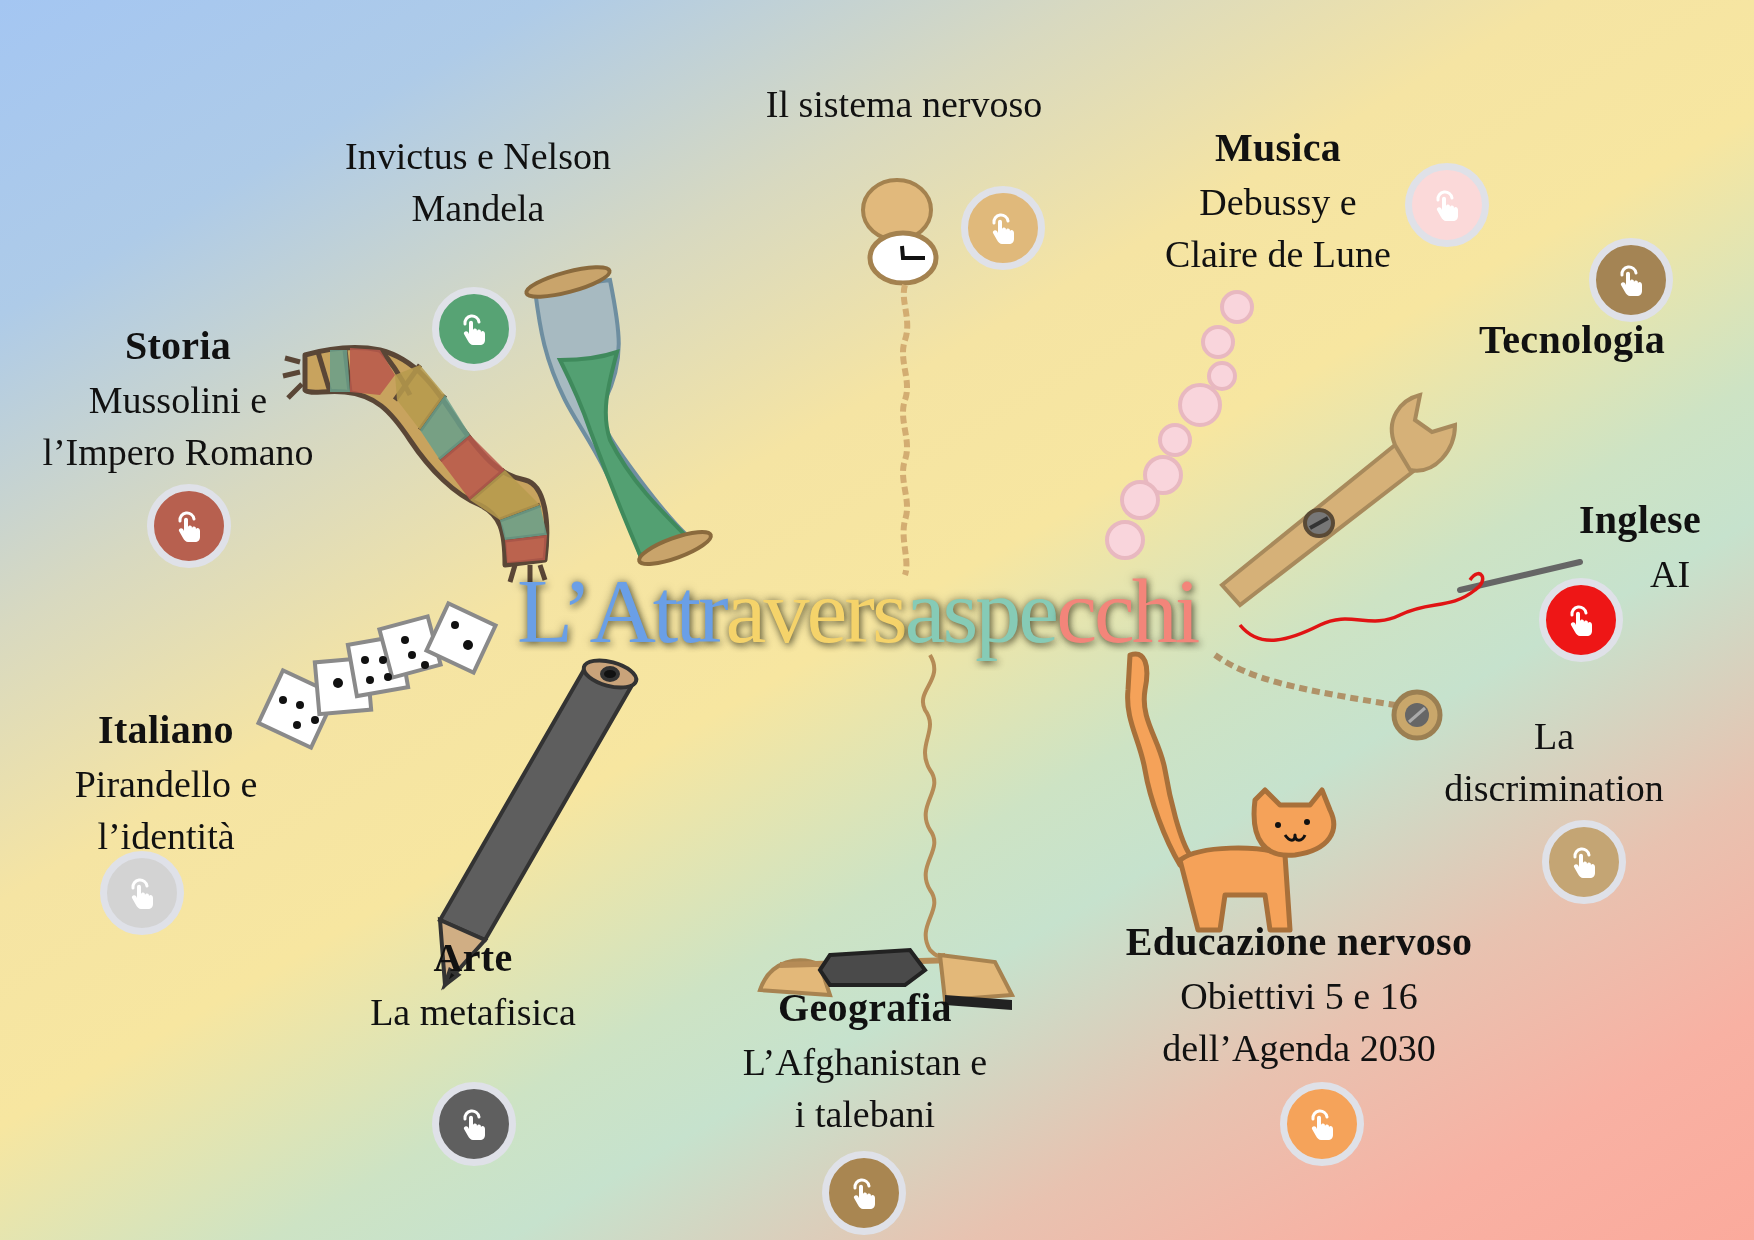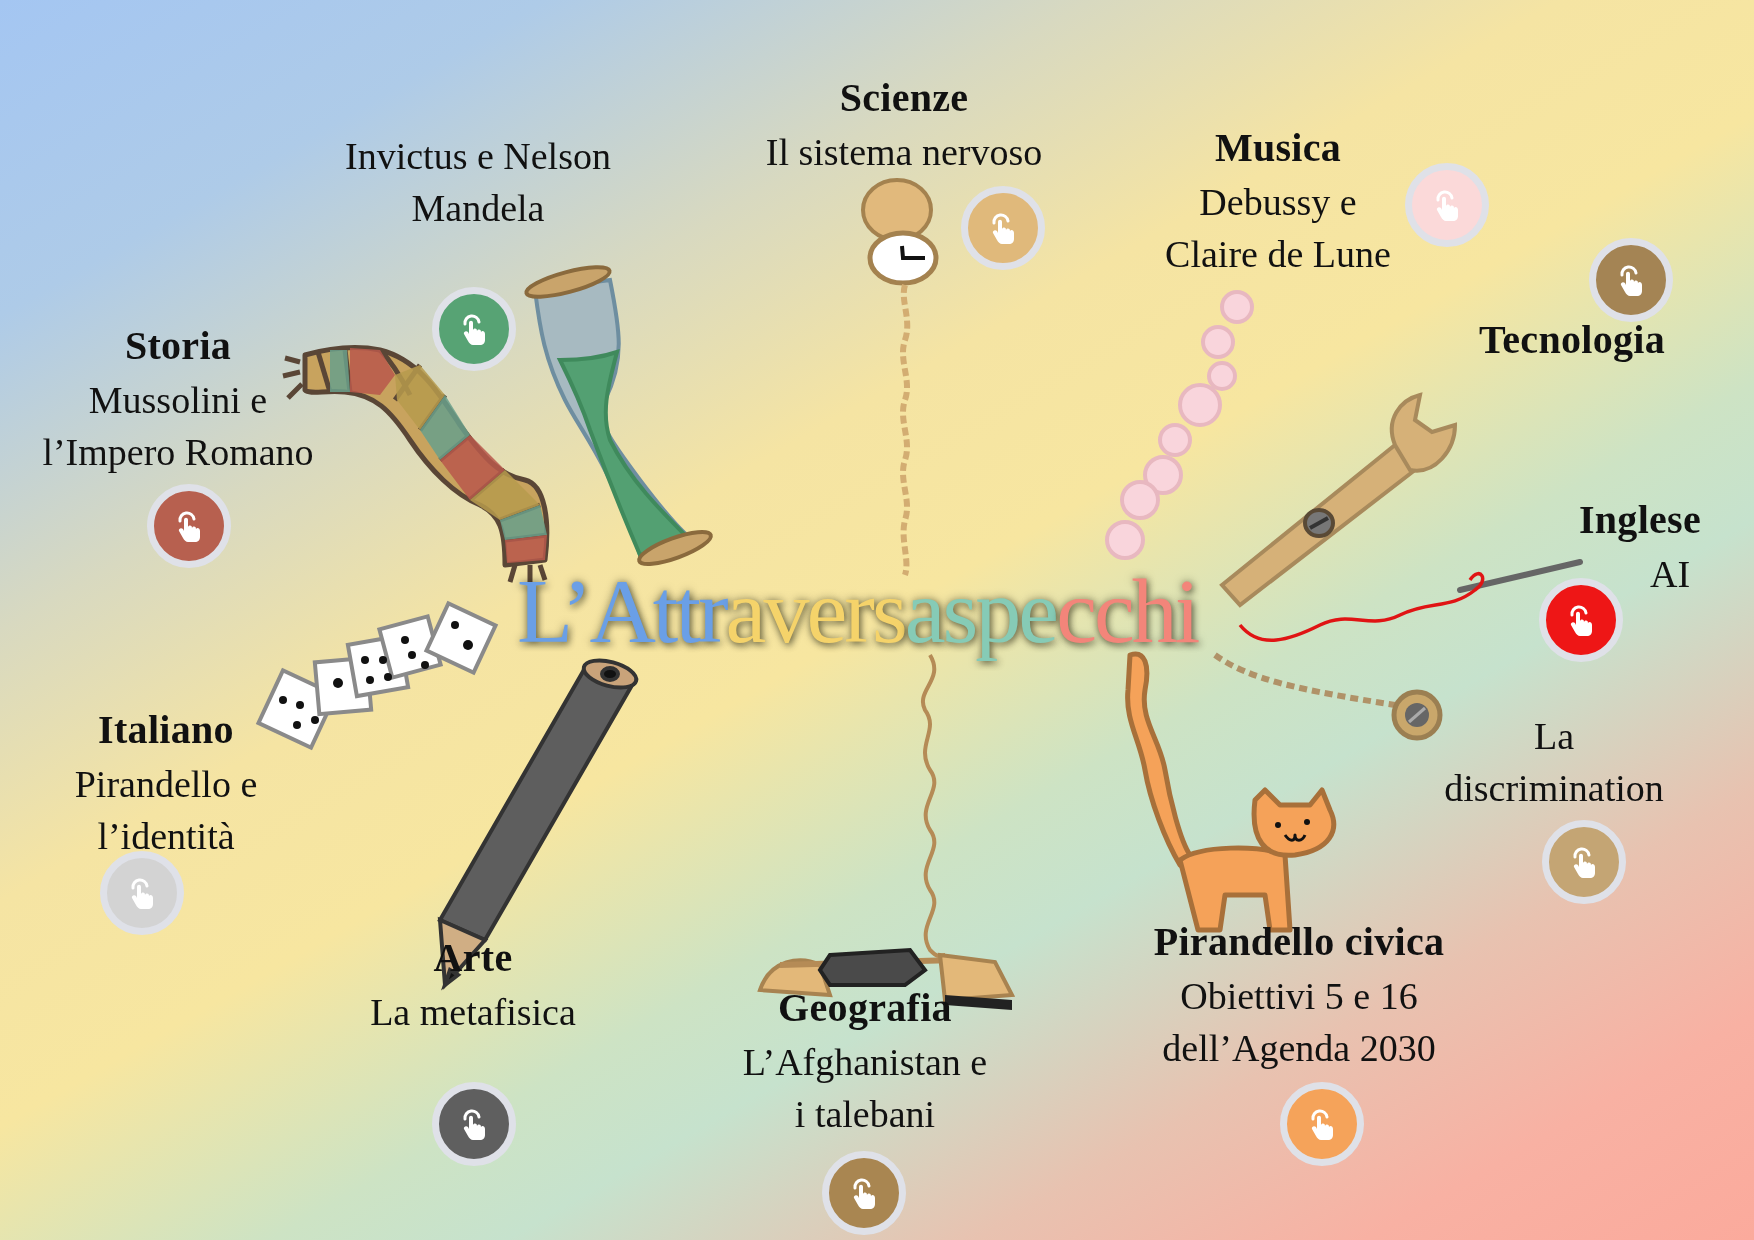--- a/index.html
+++ b/index.html
@@ -170,21 +170,20 @@
     <circle cx="1417" cy="715" r="12" fill="#666"></circle>
     <path d="M1409,722 L1425,708" stroke="#aaa" stroke-width="3"></path>
   </g>
 </svg>
 
 <div class="title">
   <span style="color:#6a9fe6">L’Attr</span><span style="color:#f5d36a">avers</span><span style="color:#86cbb6">aspe</span><span style="color:#f3857a">cchi</span>
 </div>
 
 <div class="topic" style="left:904px; top:78px;">
-  <span class="subject">Scienze</span>
   <span class="desc">Il sistema nervoso</span>
 </div>
 <div class="tap" style="left: 1003px; top: 228px; background: rgb(224, 185, 123);">
     <svg viewBox="0 0 30 34">
       <path d="M6,12 A7,7 0 0 1 20,10" fill="none" stroke="#fff" stroke-width="3" stroke-linecap="round"></path>
       <path d="M10,11 C10,8 14,8 14,11 L14,18 C15,16 18,16 18,19 C19,17 22,17 22,20 C23,18 26,19 26,22 L26,28 C26,31 24,33 21,33 L14,33 C12,33 10,31 9,29 L5,22 C4,20 7,18 9,20 L10,22 Z" fill="#fff"></path>
     </svg>
   </div>
 
 <div class="topic" style="left:478px; top:130px;">
@@ -282,21 +281,21 @@
 i talebani</span>
 </div>
 <div class="tap" style="left: 864px; top: 1193px; background: rgb(169, 134, 81);">
     <svg viewBox="0 0 30 34">
       <path d="M6,12 A7,7 0 0 1 20,10" fill="none" stroke="#fff" stroke-width="3" stroke-linecap="round"></path>
       <path d="M10,11 C10,8 14,8 14,11 L14,18 C15,16 18,16 18,19 C19,17 22,17 22,20 C23,18 26,19 26,22 L26,28 C26,31 24,33 21,33 L14,33 C12,33 10,31 9,29 L5,22 C4,20 7,18 9,20 L10,22 Z" fill="#fff"></path>
     </svg>
   </div>
 
 <div class="topic" style="left:1299px; top:922px;">
-  <span class="subject">Pirandello civica</span>
+  <span class="subject">Educazione nervoso</span>
   <span class="desc">Obiettivi 5 e 16
 dell’Agenda 2030</span>
 </div>
 <div class="tap" style="left: 1322px; top: 1124px; background: rgb(245, 163, 90);">
     <svg viewBox="0 0 30 34">
       <path d="M6,12 A7,7 0 0 1 20,10" fill="none" stroke="#fff" stroke-width="3" stroke-linecap="round"></path>
       <path d="M10,11 C10,8 14,8 14,11 L14,18 C15,16 18,16 18,19 C19,17 22,17 22,20 C23,18 26,19 26,22 L26,28 C26,31 24,33 21,33 L14,33 C12,33 10,31 9,29 L5,22 C4,20 7,18 9,20 L10,22 Z" fill="#fff"></path>
     </svg>
   </div>
 

